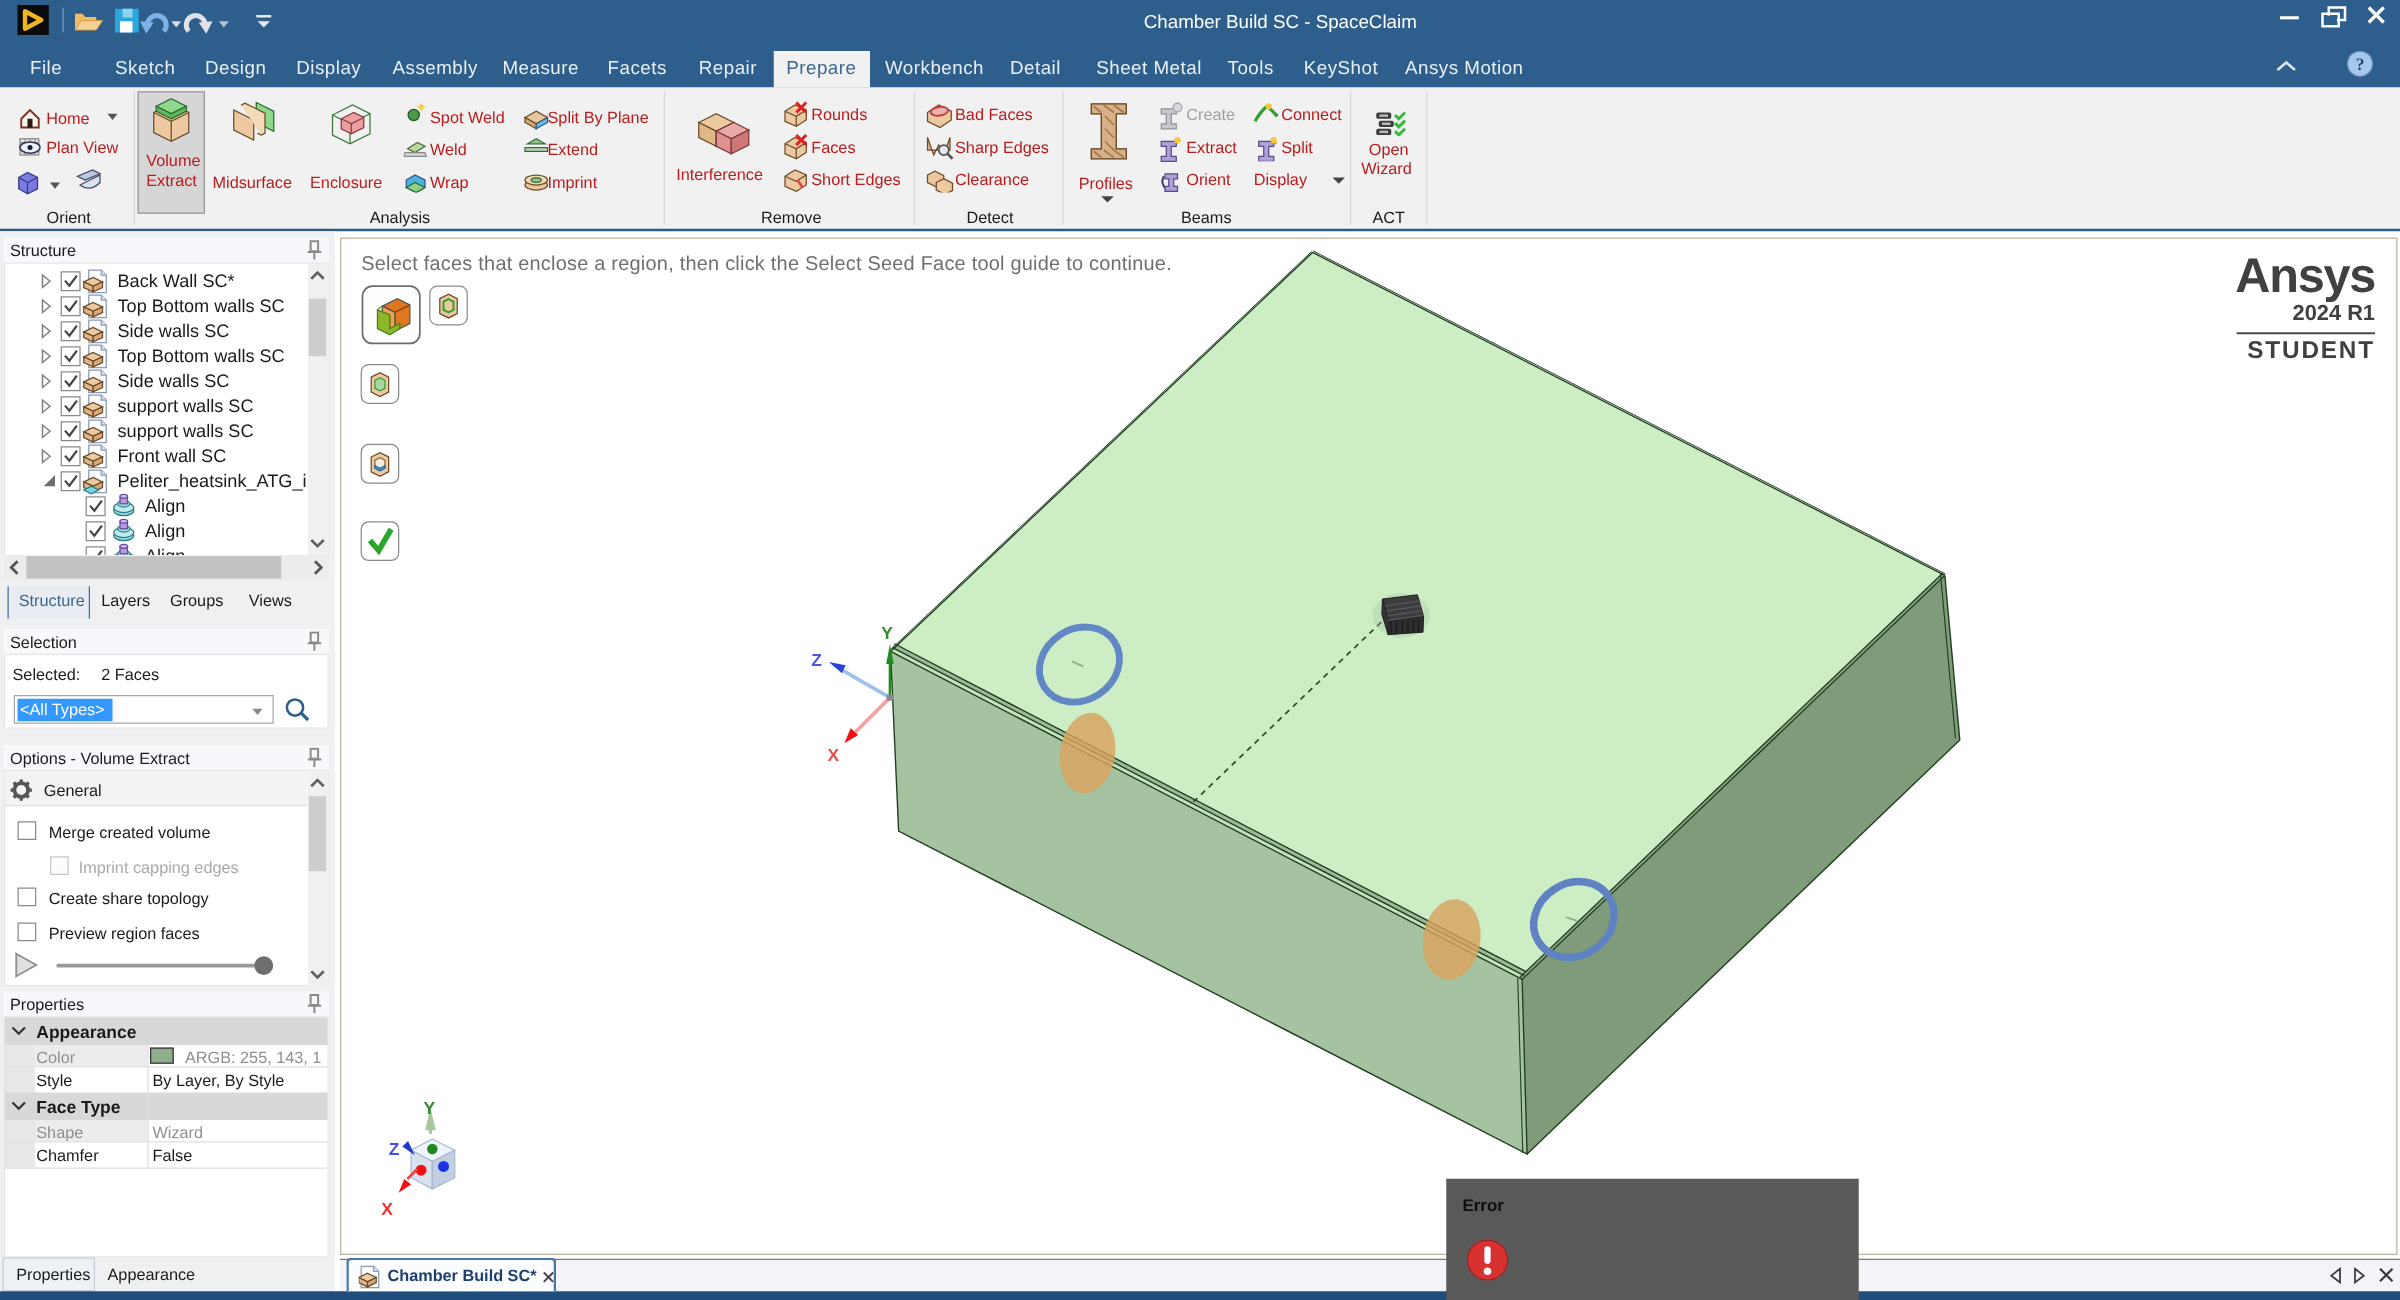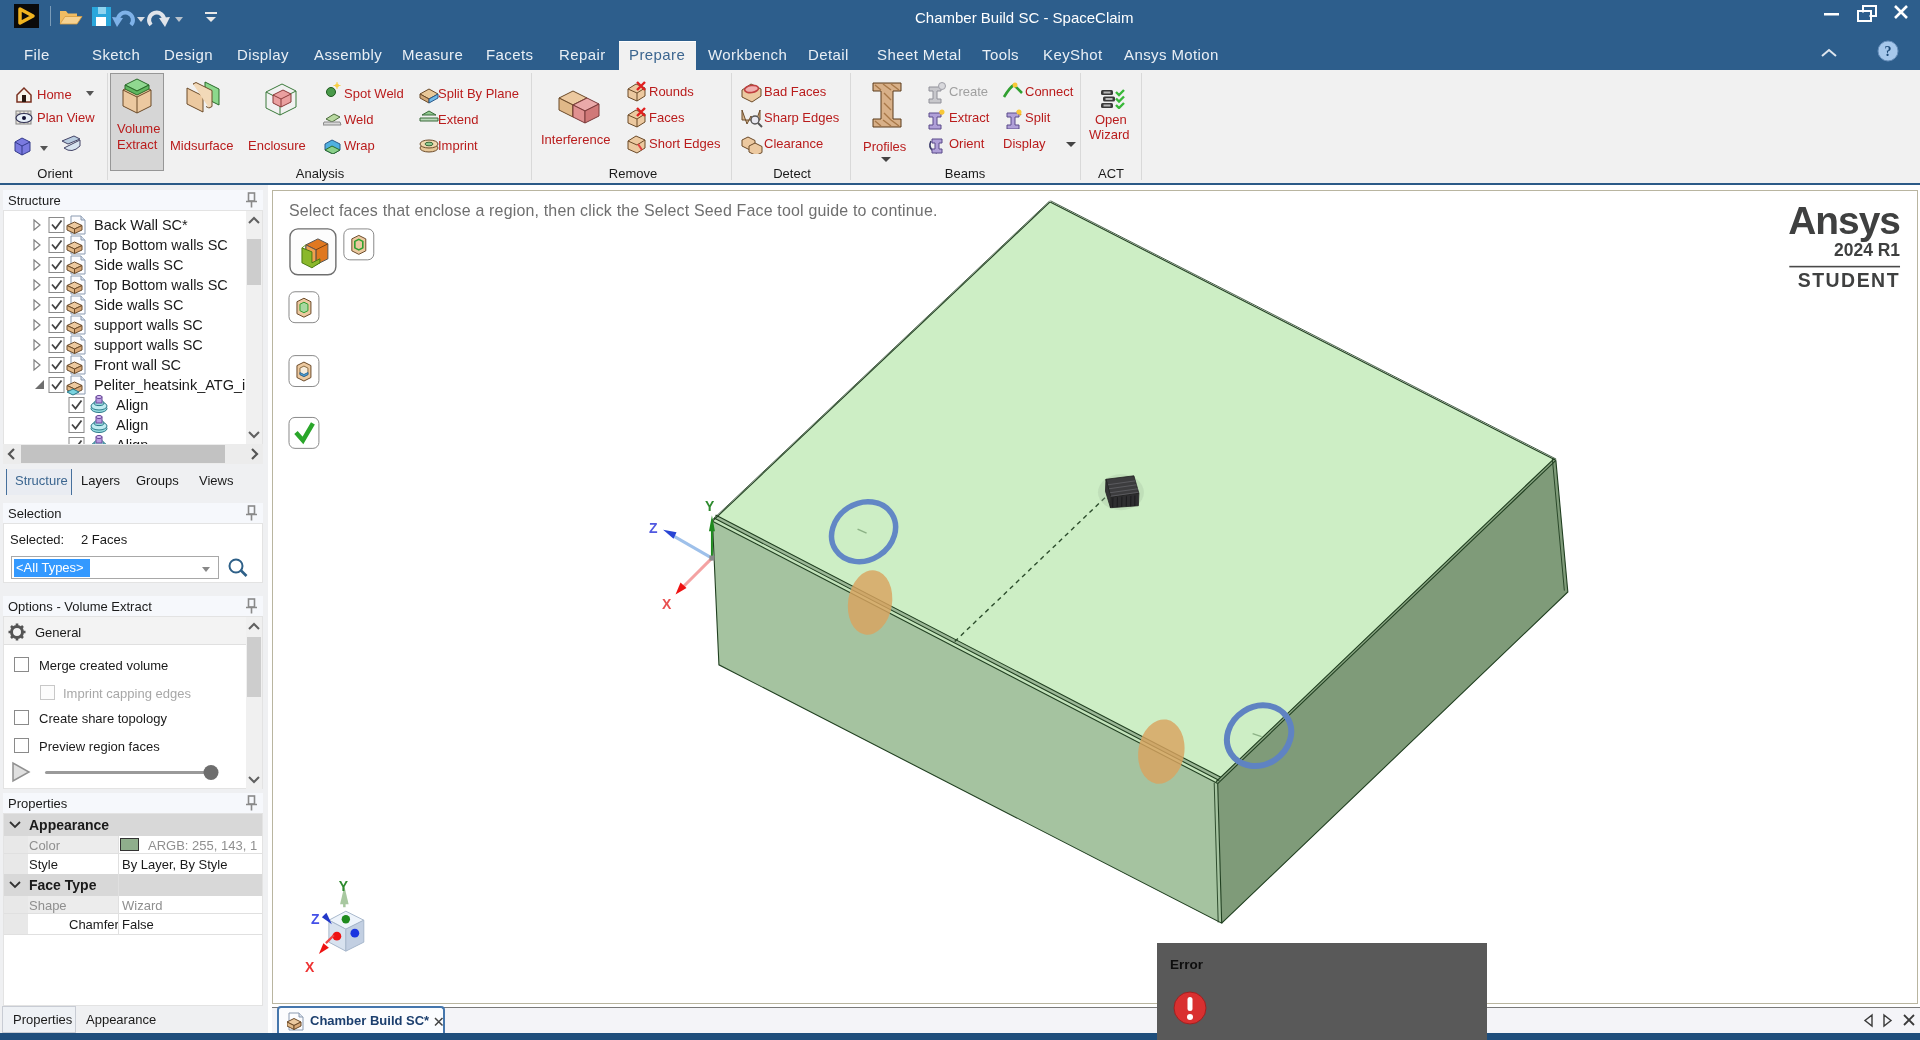--- a/index.html
+++ b/index.html
@@ -433,21 +433,21 @@
    <div class="abs" style="left:118px;top:43px;">By Layer, By Style</div>
    <div class="abs" style="left:0;top:60px;width:258px;height:22px;background:#d8d8d8;"></div>
    <svg class="abs" style="left:5px;top:66px" width="12" height="10">
         <path d="M1 2 l5 5 l5 -5" fill="none" stroke="#333" stroke-width="1.8"></path>
       </svg>
    <div class="abs" style="left:25px;top:63px;font-weight:bold;font-size:14px;">Face Type</div>
    <div class="abs" style="left:24px;top:82px;width:90px;height:17px;background:#ececec;"></div>
    <div class="abs" style="left:25px;top:84px;color:#8f8f8f;">Shape</div>
    <div class="abs" style="left:118px;top:84px;color:#8f8f8f;">Wizard</div>
    <div class="abs" style="left:0;top:99px;width:258px;height:1px;background:#e0e0e0;"></div>
-   <div class="abs" style="left:25px;top:103px;padding-left:40px;">Chamfer</div>
+   <div class="abs" style="left:25px;top:103px;">Chamfer</div>
    <div class="abs" style="left:118px;top:103px;">False</div>
    <div class="abs" style="left:0;top:120px;width:258px;height:1px;background:#e0e0e0;"></div>
    <div class="abs" style="left:114px;top:22px;width:1px;height:98px;background:#e0e0e0;"></div>
  </div>
  <div class="abs small" style="left:0px;top:821px;width:264px;height:27px;">
    <div class="abs" style="left:2px;top:0px;width:74px;height:27px;background:#eef1f5;border:1px solid #c8ccd4;"></div>
    <div class="abs" style="left:13px;top:6px;">Properties</div>
    <div class="abs" style="left:86px;top:6px;">Appearance</div>
  </div>
 </div>

